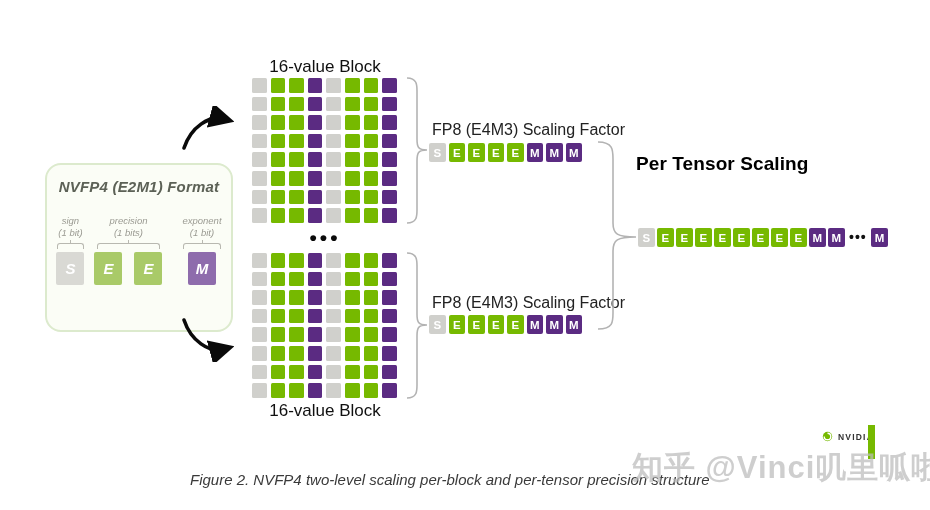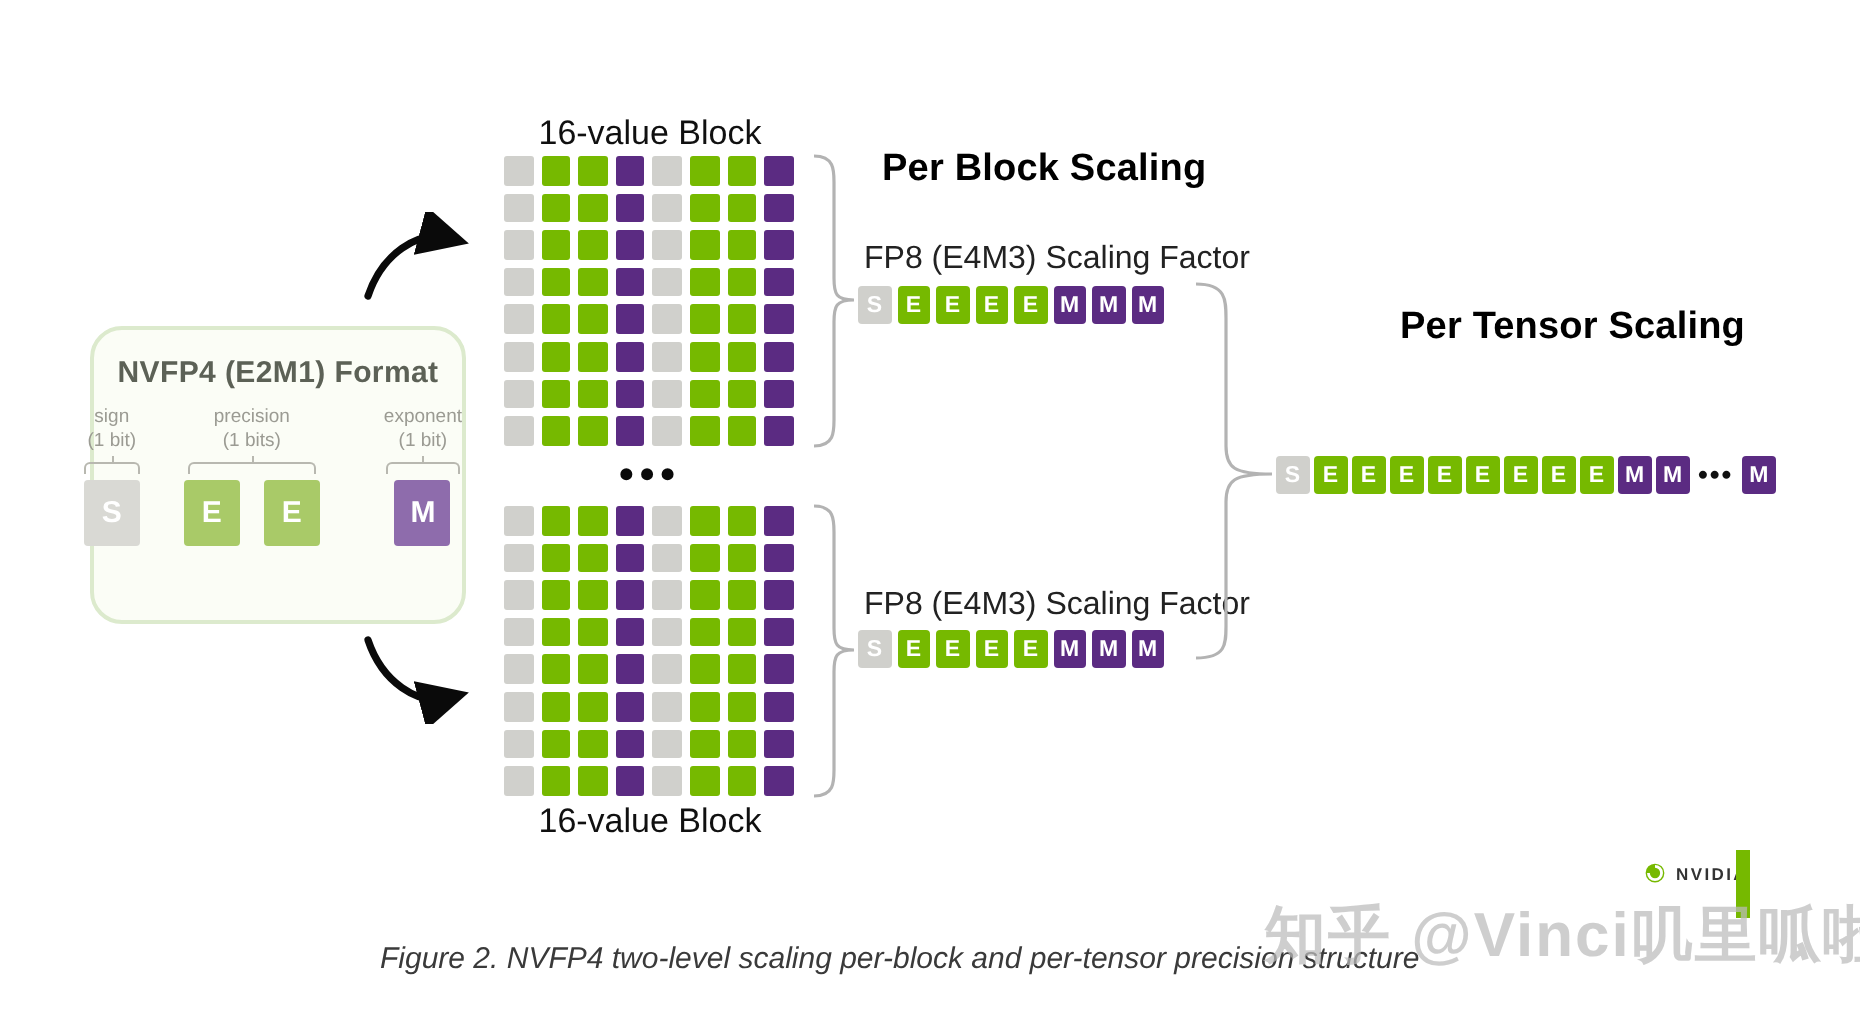--- a/index.html
+++ b/index.html
@@ -2,25 +2,25 @@
 <html><head>
 <meta charset="utf-8">
 <style>
   html,body{margin:0;padding:0;background:#ffffff;}
   .stage{
     position:relative;width:930px;height:510px;background:#ffffff;overflow:hidden;
     font-family:"Liberation Sans","DejaVu Sans",sans-serif;color:#111;
   }
   
   .card{
-    position:absolute;left:45px;top:163px;width:188px;height:149px;
-    background:#fbfdf6;border:2px solid #dceacd;border-radius:16px;box-sizing:border-box;
+    position:absolute;left:45px;top:163px;width:188px;height:169px;
+    background:#fbfdf6;border:2px solid #dceacd;border-radius:16px;box-sizing:border-box;font-style:italic;
   }
   .card-title{margin-top:13px;text-align:center;font-size:15px;font-weight:bold;color:#5c6156;letter-spacing:.2px;}
-  .card-fields{display:flex;justify-content:flex-end;align-items:flex-end;margin-top:8px;gap:22px;}
+  .card-fields{display:flex;justify-content:center;align-items:flex-end;margin-top:20px;gap:10px;}
   .fld{display:flex;flex-direction:column;align-items:center;}
   .fld-mantissa{margin-left:10px;}
   .fld-label{font-size:9.5px;color:#9b9b93;text-align:center;line-height:1.3;}
   .fld-brace{width:90%;height:5px;border:1px solid #b8b8b0;border-bottom:none;border-radius:3px 3px 0 0;margin-top:3px;position:relative;}
   .fld-brace::before{content:"";position:absolute;top:-4px;left:50%;width:1px;height:4px;background:#b8b8b0;}
   .card-bits{display:flex;gap:12px;justify-content:center;margin-top:3px;}
   .card-bits .bit{width:28px;height:33px;font-size:15px;}
   .card-bits .b-s{background:var(--card-gray);}
   .card-bits .b-e{background:var(--card-green);}
   .card-bits .b-m{background:var(--card-purple);}
@@ -252,21 +252,20 @@
       <span class="cell c-s"></span>
       <span class="cell c-e"></span>
       <span class="cell c-e"></span>
       <span class="cell c-m"></span>
     </div>
   <div class="block-label" style="left:252px;top:401px;">16-value Block</div>
   <svg class="svgpos" style="left:404px;top:252px;" width="30" height="148">
     <path d="M3,1 C13,1 13,8 13,14 L13,62 C13,70 14,73 23,73 C14,73 13,76 13,84 L13,133 C13,139 13,146 3,146" fill="none" stroke="#b3b3b3" stroke-width="1.6"></path>
   </svg>
 
-  <div class="heading" style="left:441px;top:74px;">Per Block Scaling</div>
   <div class="factor-label" style="left:432px;top:121px;">FP8 (E4M3) Scaling Factor</div>
   <div class="bitrow" style="left:429px;top:143px;">
       <span class="bit b-s">S</span>
       <span class="bit b-e">E</span>
       <span class="bit b-e">E</span>
       <span class="bit b-e">E</span>
       <span class="bit b-e">E</span>
       <span class="bit b-m">M</span>
       <span class="bit b-m">M</span>
       <span class="bit b-m">M</span>
@@ -281,21 +280,21 @@
       <span class="bit b-e">E</span>
       <span class="bit b-m">M</span>
       <span class="bit b-m">M</span>
       <span class="bit b-m">M</span>
     </div>
 
   <svg class="svgpos" style="left:596px;top:141px;" width="42" height="192">
     <path d="M2,1 C17,1 17,9 17,18 L17,82 C17,93 21,96 40,96 C21,96 17,99 17,110 L17,172 C17,181 17,188 2,188" fill="none" stroke="#b3b3b3" stroke-width="1.6"></path>
   </svg>
 
-  <div class="heading" style="left:700px;top:153px;">Per Tensor Scaling</div>
+  <div class="heading" style="left:636px;top:153px;">Per Tensor Scaling</div>
   <div class="bitrow" style="left:638px;top:228px;gap:2.5px;">
       <span class="bit b-s">S</span>
       <span class="bit b-e">E</span>
       <span class="bit b-e">E</span>
       <span class="bit b-e">E</span>
       <span class="bit b-e">E</span>
       <span class="bit b-e">E</span>
       <span class="bit b-e">E</span>
       <span class="bit b-e">E</span>
       <span class="bit b-e">E</span>

